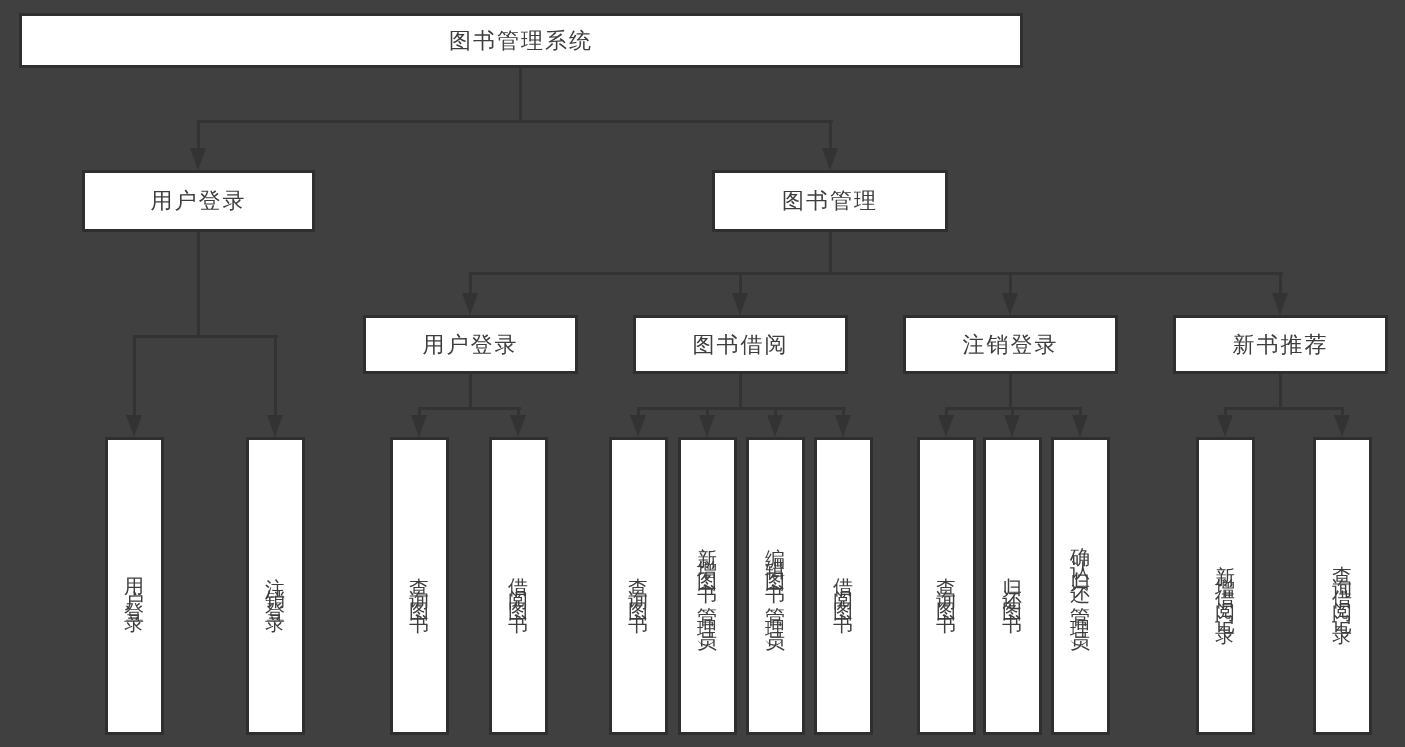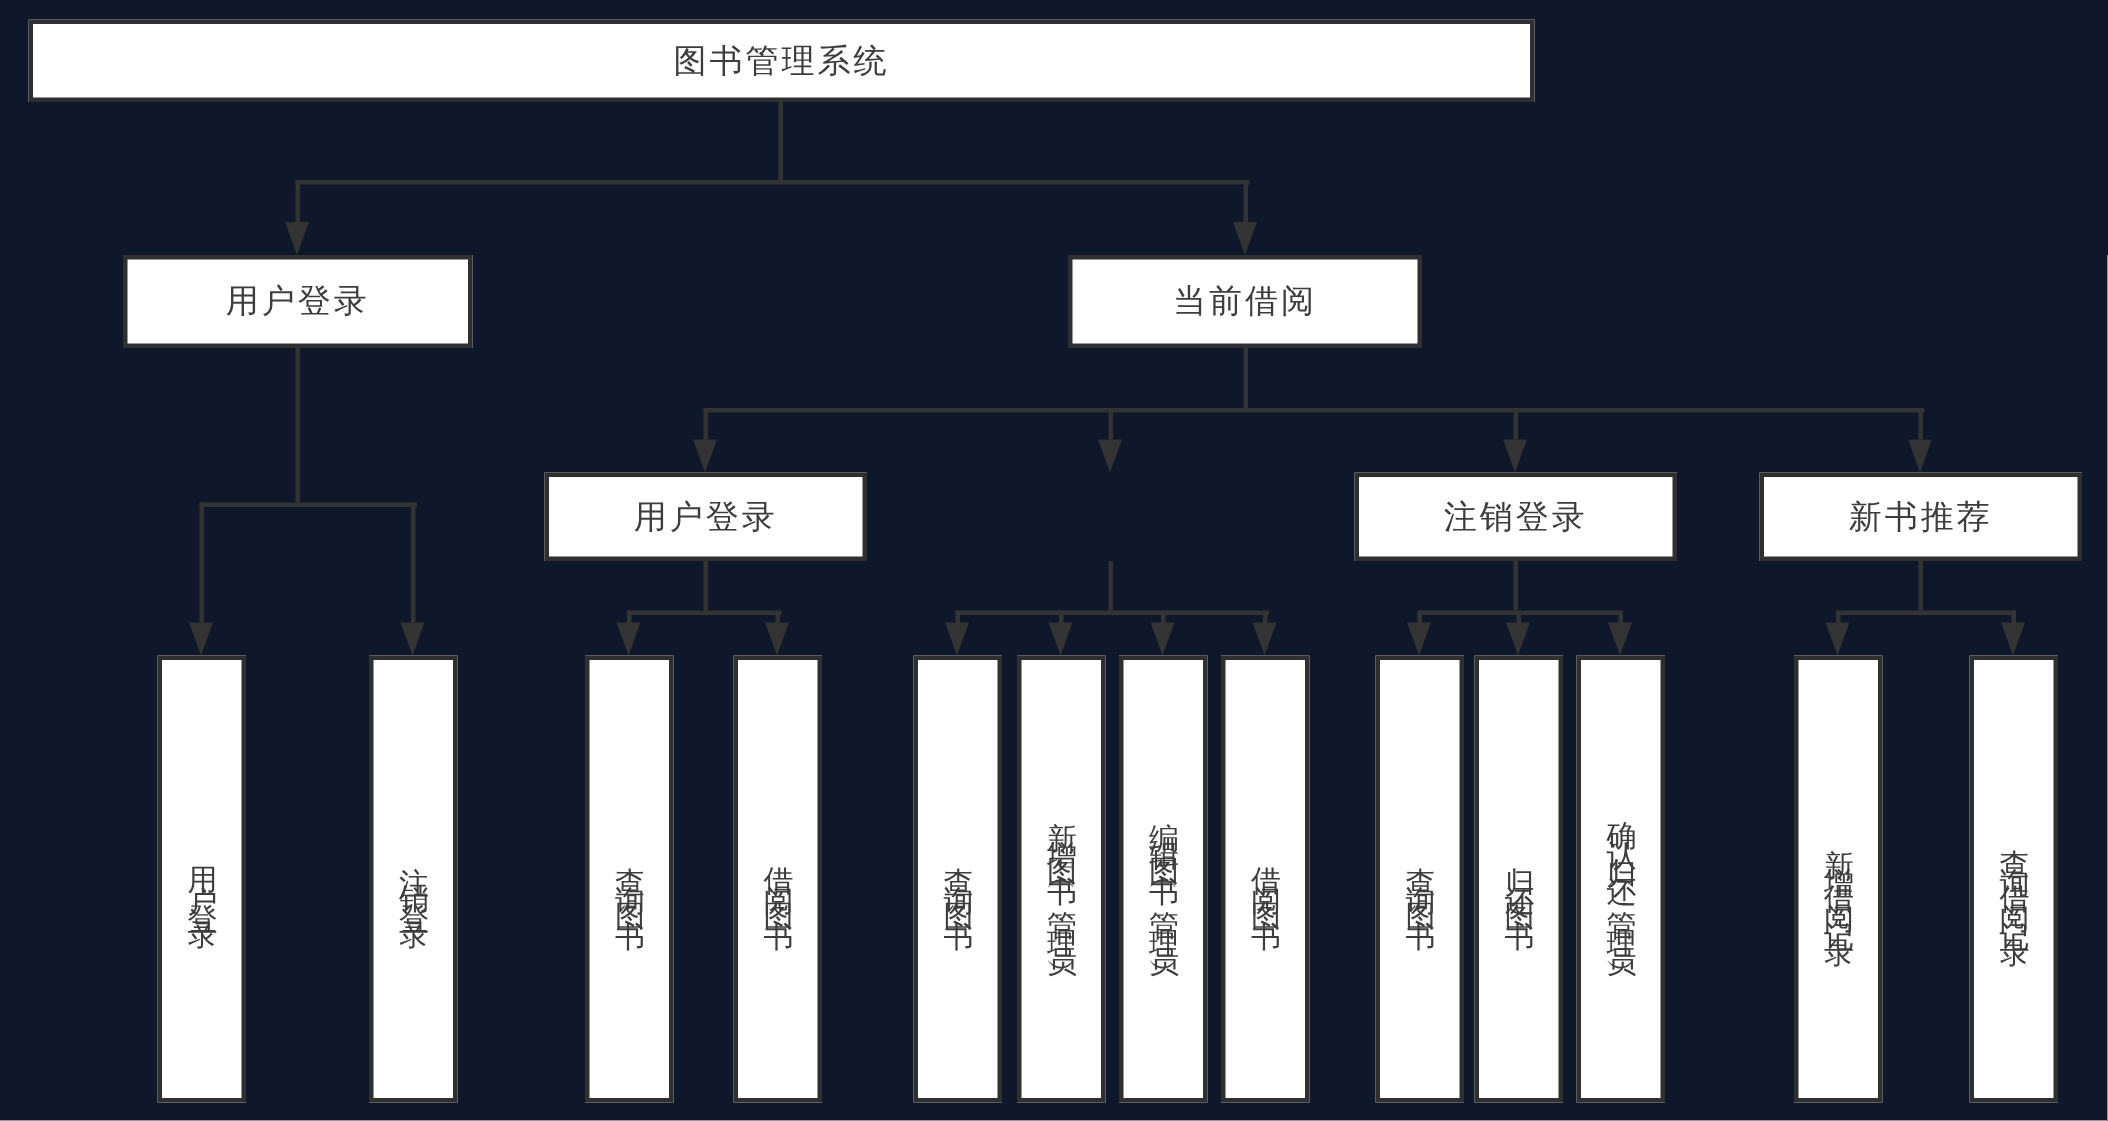--- a/index.html
+++ b/index.html
@@ -1,20 +1,20 @@
 <!DOCTYPE html>
 <html><head>
 <meta charset="utf-8">
 <style>
   html, body { margin: 0; padding: 0; background: #ffffff; }
   .canvas {
     position: relative;
     width: 1405px;
     height: 747px;
-    background: #0f172a;
+    background: #404040;
     font-family: "Liberation Sans", "DejaVu Sans", sans-serif;
     overflow: hidden;
   }
   .box {
     position: absolute;
     box-sizing: border-box;
     border: 3px solid #2f2f2f;
     background: #ffffff;
     color: #3d3d3d;
     display: flex;
@@ -60,41 +60,42 @@
   <div class="box" style="left:19px; top:13px; width:1004px; height:55px;">图书管理系统</div>
 
   <div class="line" style="left:519px; top:68px; width:3px; height:52px;"></div>
   <div class="line" style="left:197px; top:120px; width:636px; height:3px;"></div>
   <div class="line" style="left:197px; top:120px; width:3px; height:28px;"></div>
   <div class="arrow" style="left:190px; top:148px;"></div>
   <div class="line" style="left:829px; top:120px; width:3px; height:28px;"></div>
   <div class="arrow" style="left:822px; top:148px;"></div>
 
   <div class="box" style="left:82px; top:170px; width:233px; height:62px;">用户登录</div>
-  <div class="box" style="left:712px; top:170px; width:236px; height:62px;">当前借阅</div>
+  <div class="box" style="left:712px; top:170px; width:236px; height:62px;">图书管理</div>
 
   <div class="line" style="left:197px; top:232px; width:3px; height:103px;"></div>
   <div class="line" style="left:133px; top:335px; width:145px; height:3px;"></div>
   <div class="line" style="left:133px; top:335px; width:3px; height:80px;"></div>
   <div class="arrow" style="left:126px; top:415px;"></div>
   <div class="line" style="left:274px; top:335px; width:3px; height:80px;"></div>
   <div class="arrow" style="left:267px; top:415px;"></div>
 
   <div class="line" style="left:829px; top:232px; width:3px; height:40px;"></div>
   <div class="line" style="left:469px; top:272px; width:814px; height:3px;"></div>
   <div class="line" style="left:469px; top:272px; width:3px; height:21px;"></div>
   <div class="arrow" style="left:462px; top:293px;"></div>
   <div class="line" style="left:739px; top:272px; width:3px; height:21px;"></div>
   <div class="arrow" style="left:732px; top:293px;"></div>
   <div class="line" style="left:1009px; top:272px; width:3px; height:21px;"></div>
   <div class="arrow" style="left:1002px; top:293px;"></div>
   <div class="line" style="left:1279px; top:272px; width:3px; height:21px;"></div>
   <div class="arrow" style="left:1272px; top:293px;"></div>
 
   <div class="box" style="left:363px; top:315px; width:215px; height:59px;">用户登录</div>
+  <div class="box" style="left:633px; top:315px; width:215px; height:59px;">图书借阅</div>
   <div class="box" style="left:903px; top:315px; width:215px; height:59px;">注销登录</div>
   <div class="box" style="left:1173px; top:315px; width:215px; height:59px;">新书推荐</div>
 
   <div class="line" style="left:469px; top:374px; width:3px; height:33px;"></div>
   <div class="line" style="left:418px; top:407px; width:103px; height:3px;"></div>
   <div class="line" style="left:418px; top:407px; width:3px; height:10px;"></div>
   <div class="arrow" style="left:411px; top:415px;"></div>
   <div class="line" style="left:517px; top:407px; width:3px; height:10px;"></div>
   <div class="arrow" style="left:510px; top:415px;"></div>
 

